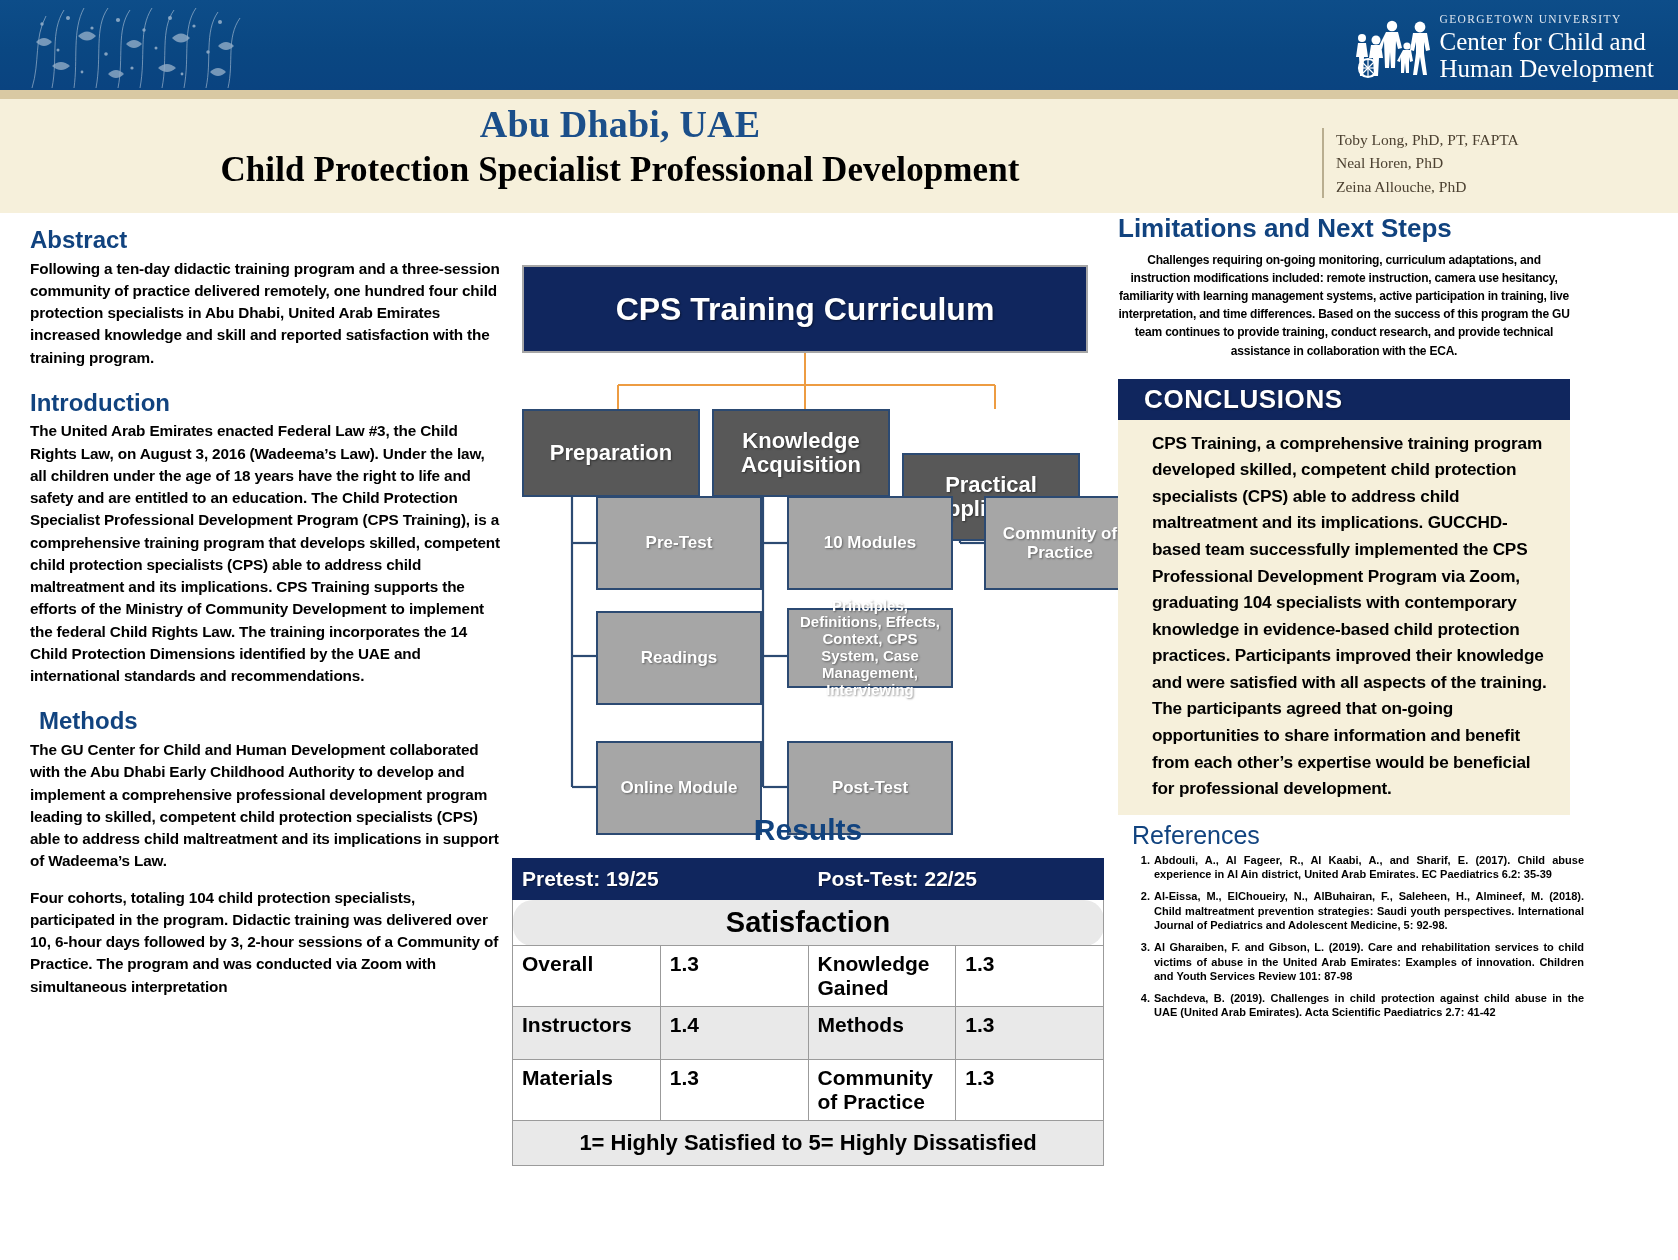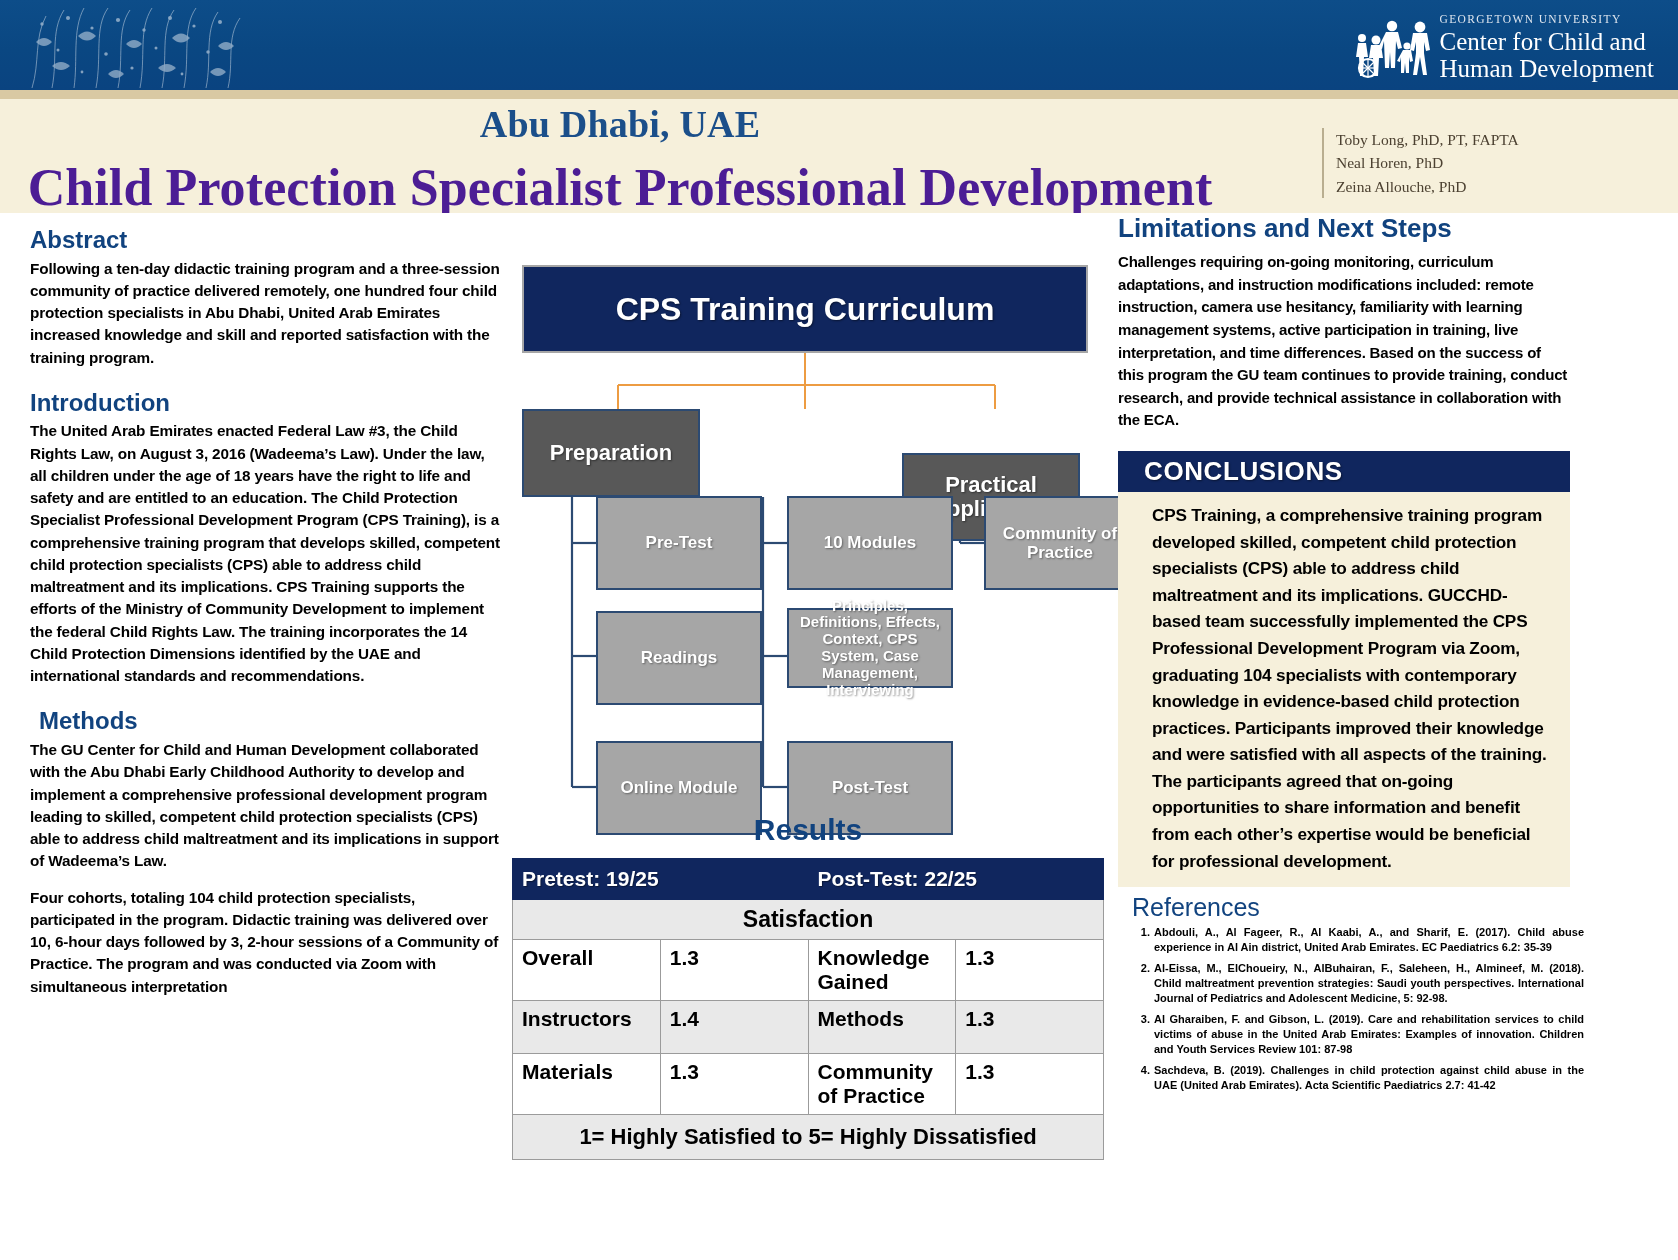--- a/index.html
+++ b/index.html
@@ -50,22 +50,22 @@
     position:absolute; left:0; top:4px; width:1240px;
     text-align:center;
   }
   .title-l1 {
     font-family:"Liberation Serif", serif;
     font-weight:bold; font-size:38px; color:#1b4f8a;
     letter-spacing:.2px; line-height:1.15;
   }
   .title-l2 {
     font-family:"Liberation Serif", serif;
-    font-weight:bold; font-size:52px; color:#4c1d95;
-    letter-spacing:.1px; line-height:1.2; margin-top:10px;
+    font-weight:bold; font-size:35px; color:#000000;
+    letter-spacing:.1px; line-height:1.2; margin-top:2px;
   }
   .authors {
     position:absolute; left:1322px; top:29px; width:330px;
     padding-left:12px; border-left:2px solid #b9ae90;
     font-family:"Liberation Serif", serif;
     font-size:15.5px; color:#4c4131; line-height:1.5;
   }
 
   
   .body-area { position:absolute; left:0; top:213px; width:1678px; height:1047px; background:#fff; }
@@ -117,37 +117,39 @@
   .rtable {
     position:absolute; left:4px; top:645px; width:592px;
     border-collapse:collapse; table-layout:fixed;
   }
   .rtable td { border:1px solid #9b9b9b; padding:6px 9px; vertical-align:top; }
   .rt-head td {
     background:#10265e; color:#fff; font-size:21px; font-weight:bold;
     border:1px solid #10265e; padding:8px 9px; text-shadow:1px 1px 1px rgba(0,0,0,.4);
   }
   .rt-sub td {
-    background:#e9e9e9; text-align:center; font-size:23px; font-weight:bold; color:#000;
+    background:#e9e9e9; text-align:center; font-size:29px; font-weight:bold; color:#000;
     padding:6px 9px;
+    border-radius:20px;
   }
   .rt-row td { font-size:21px; font-weight:bold; color:#000; height:53px; }
   .rt-row.alt td { background:#e9e9e9; }
   .rt-foot td {
     background:#e9e9e9; text-align:center; font-size:22px; font-weight:bold; color:#000;
     padding:9px;
   }
 
   
   .col-right { position:absolute; left:1118px; top:0px; width:540px; }
   .h-sec-r { color:#11437f; font-size:26px; font-weight:bold; margin-bottom:7px; }
   .lim-text {
     width:452px;
-    font-size:15px; font-weight:bold; color:#000; line-height:1.51;
+    font-size:12px; font-weight:bold; color:#000; line-height:1.51;
     letter-spacing:-.2px;
+    text-align:center;
   }
   .concl-bar {
     margin-top:19px; width:452px; background:#10265e;
     color:#fff; font-size:26px; font-weight:bold; letter-spacing:.6px;
     padding:5px 0 5px 26px;
     text-shadow:1px 1px 2px rgba(0,0,0,.45);
   }
   .concl-body {
     width:452px; background:#f6f0db; padding:10px 14px 13px 34px;
     font-size:17.2px; font-weight:bold; color:#000; line-height:1.545;
@@ -284,20 +286,21 @@
             <line x1="255" y1="405" x2="279" y2="405"></line>
             <line x1="255" y1="536" x2="279" y2="536"></line>
             <line x1="452" y1="246" x2="452" y2="292"></line>
             <line x1="452" y1="292" x2="476" y2="292"></line>
           </g>
         </svg>
 
         <div class="flow-root">CPS Training Curriculum</div>
 
         <div class="flow-l2" style="left:14px; top:158px; width:178px; height:88px;">Preparation</div>
+        <div class="flow-l2" style="left:204px; top:158px; width:178px; height:88px;">Knowledge Acquisition</div>
         <div class="flow-l2" style="left:394px; top:158px; width:178px; height:88px;margin-top:44px;">Practical Application</div>
 
         <div class="flow-l3" style="left:88px; top:245px; width:166px; height:94px; font-size:17px;">Pre-Test</div>
         <div class="flow-l3" style="left:88px; top:360px; width:166px; height:94px; font-size:17px;">Readings</div>
         <div class="flow-l3" style="left:88px; top:490px; width:166px; height:94px; font-size:17px;">Online Module</div>
 
         <div class="flow-l3" style="left:279px; top:245px; width:166px; height:94px; font-size:17px;">10 Modules</div>
         <div class="flow-l3" style="left:279px; top:357px; width:166px; height:80px; font-size:15px; padding:3px 5px;">Principles, Definitions, Effects, Context, CPS System, Case Management, Interviewing</div>
         <div class="flow-l3" style="left:279px; top:490px; width:166px; height:94px; font-size:17px;">Post-Test</div>
 

